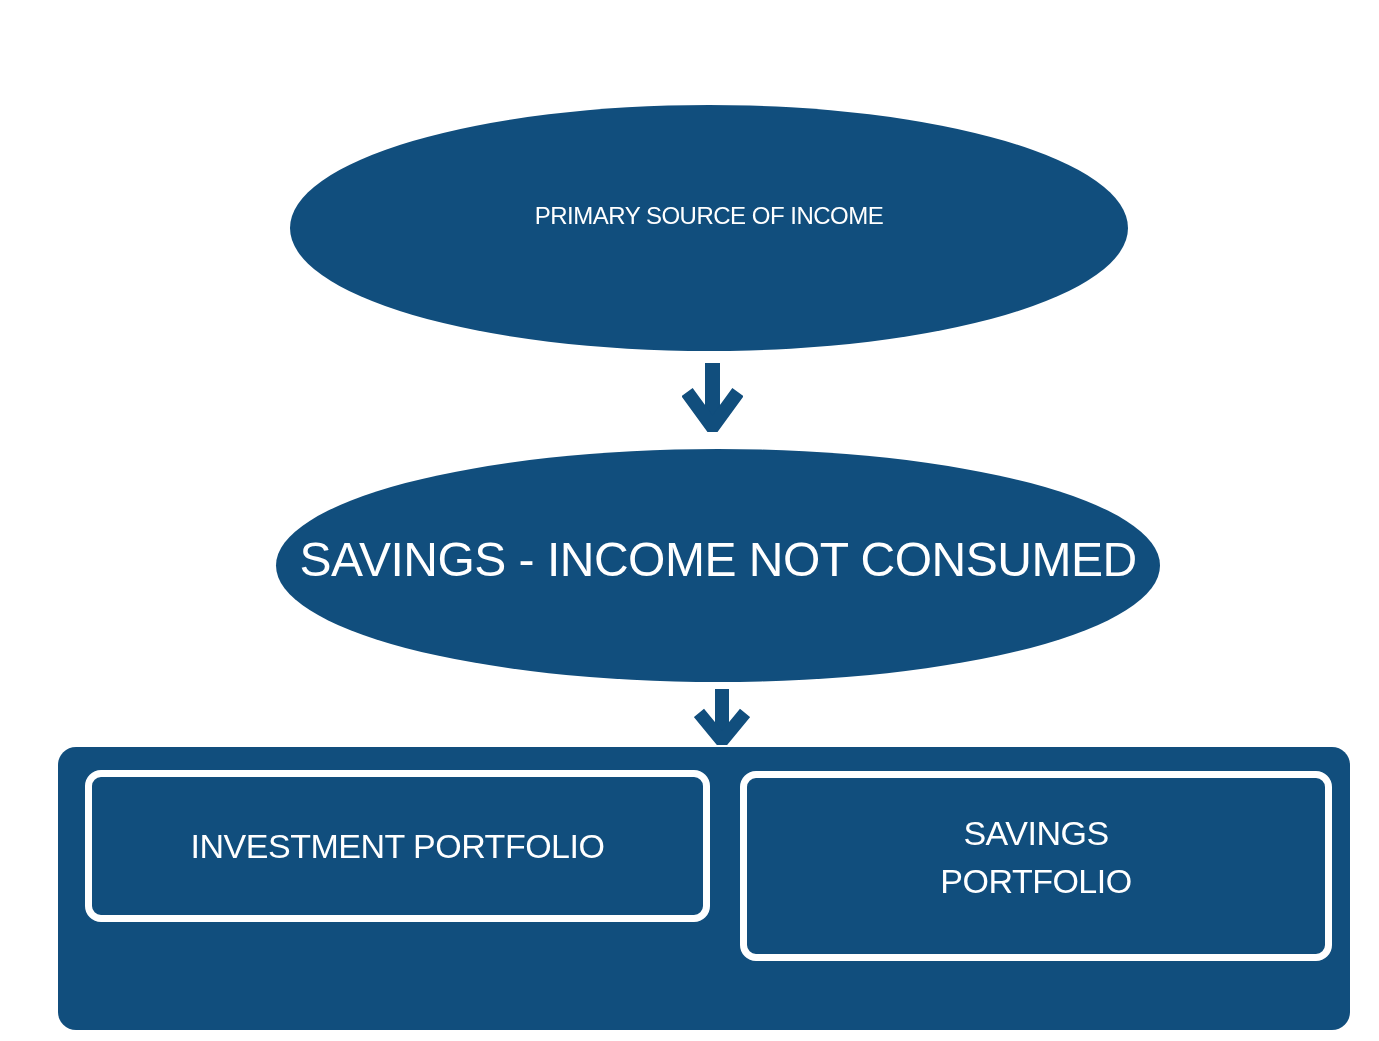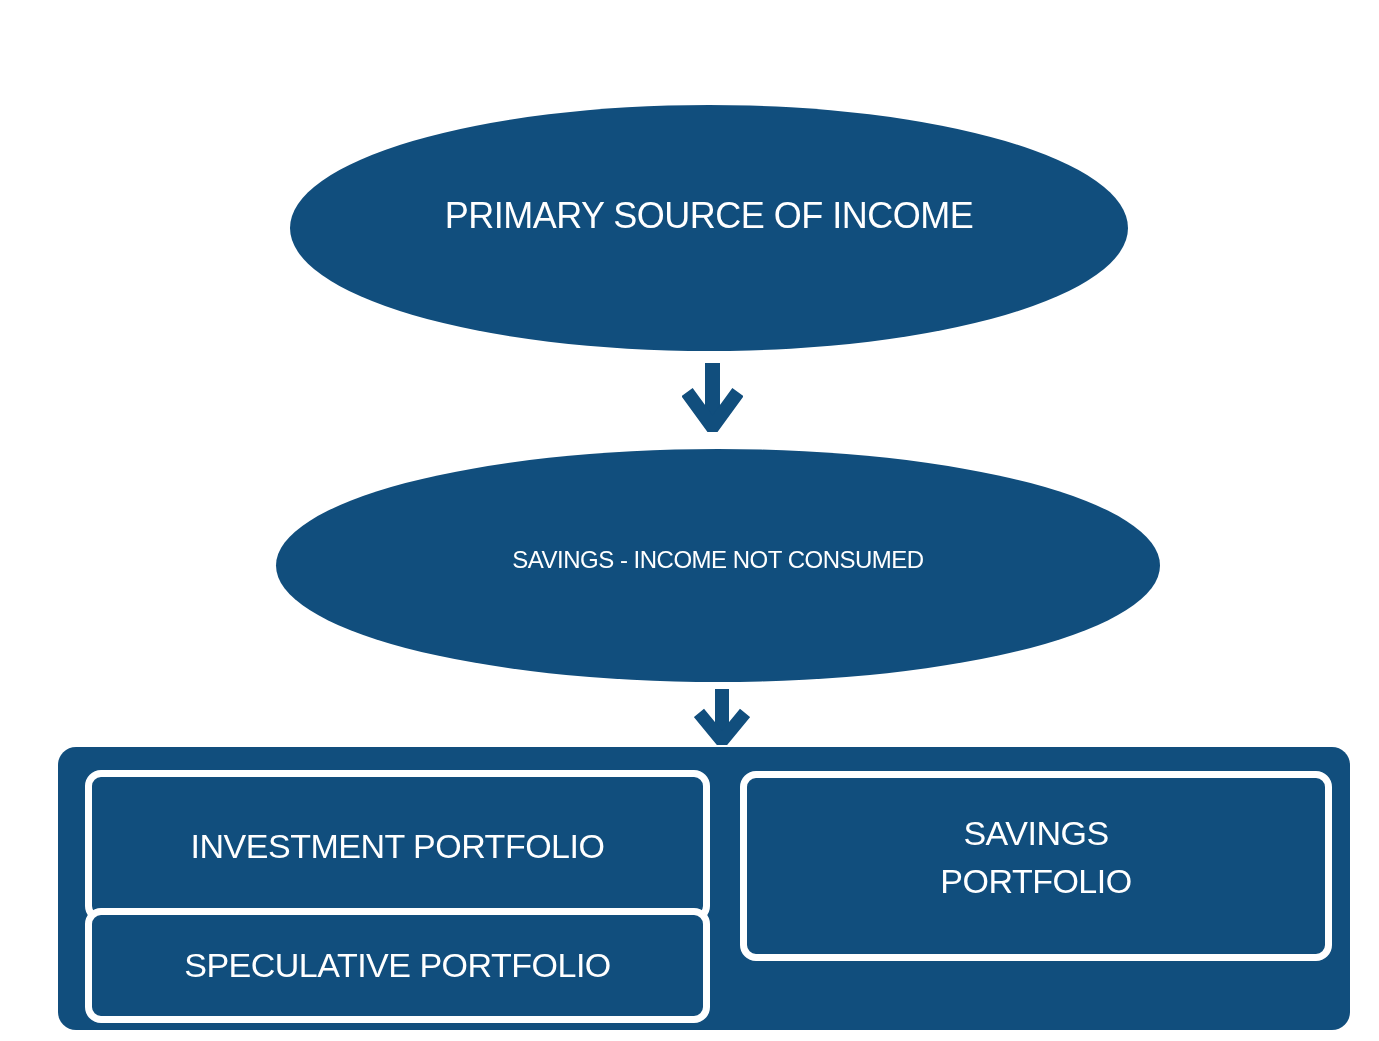--- a/index.html
+++ b/index.html
@@ -31,26 +31,26 @@
   .node-label {
     letter-spacing: -0.5px;
     white-space: pre-line;
     line-height: 1.42;
   }
   .ellipse { border-radius: 50%; }
   .ellipse-1 {
     left: 290px; top: 105px;
     width: 838px; height: 246px;
   }
-  .ellipse-1 .node-label { font-size: 36px; transform: translateY(-12px); }
+  .ellipse-1 .node-label { font-size: 24px; transform: translateY(-12px); }
   .ellipse-2 {
     left: 276px; top: 449px;
     width: 884px; height: 233px;
   }
-  .ellipse-2 .node-label { font-size: 24px; transform: translateY(-5px); }
+  .ellipse-2 .node-label { font-size: 48px; transform: translateY(-5px); }
   .arrow {
     position: absolute;
     color: var(--accent);
   }
   .arrow-1 { left: 682px; top: 361px; width: 61px; height: 71px; }
   .arrow-2 { left: 694px; top: 687px; width: 56px; height: 58px; }
   .arrow svg { display: block; width: 100%; height: 100%; }
   .container-box {
     position: absolute;
     left: 58px; top: 747px;
@@ -103,22 +103,19 @@
       <path d="M5 26 L28 54 L51 26" stroke="currentColor" stroke-width="13" fill="none"></path>
     </svg>
   </div>
 
   <div class="container-box"></div>
 
   <div class="node sub-box box-investment">
     <span class="node-label">INVESTMENT PORTFOLIO</span>
   </div>
 
-  <div class="node sub-box box-speculative">
-    <span class="node-label">SPECULATIVE PORTFOLIO</span>
-  </div>
 
   <div class="node sub-box box-savings">
     <span class="node-label">SAVINGS
 PORTFOLIO</span>
   </div>
 
 </div>
 
 </body></html>

